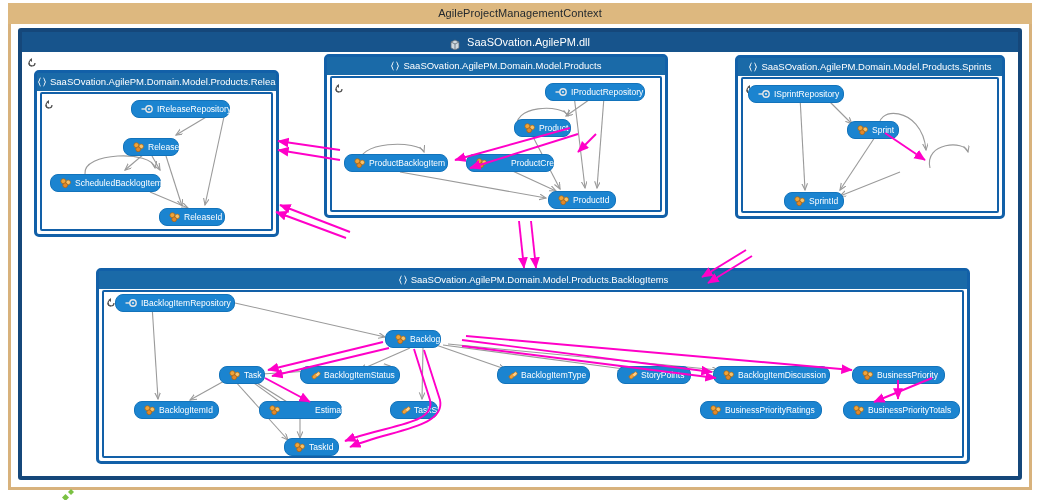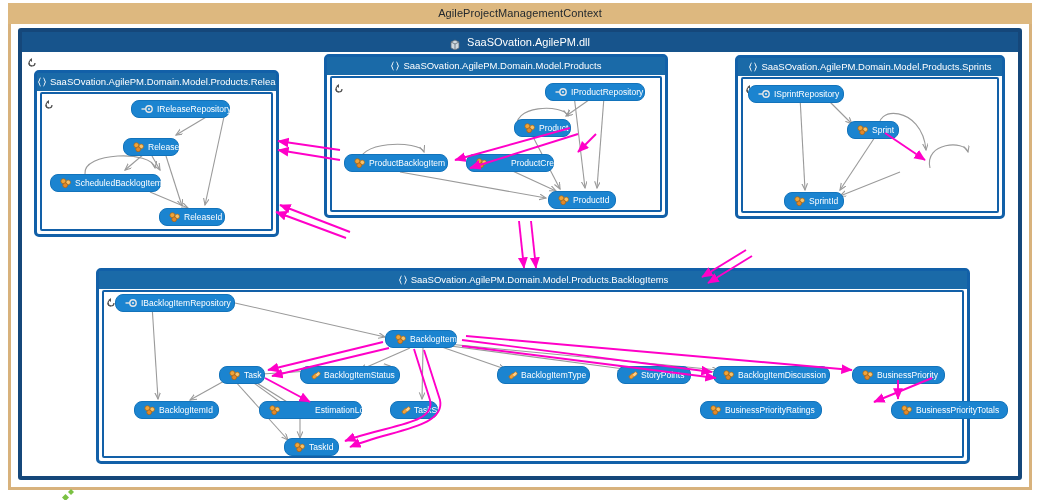--- a/index.html
+++ b/index.html
@@ -391,21 +391,21 @@
       <span class="nlabel">SprintId</span>
     </div>
     <div class="node" style="left: 115px; top: 294px; width: 120px;">
       <svg class="nicon" width="13" height="10" viewBox="0 0 13 10">
         <line x1="0.5" y1="5" x2="5" y2="5" stroke="#e6e6e6" stroke-width="1.4"></line>
         <circle cx="8" cy="5" r="3.2" fill="none" stroke="#e6e6e6" stroke-width="1.4"></circle>
         <circle cx="8" cy="5" r="1.1" fill="#e6e6e6"></circle>
       </svg>
       <span class="nlabel">IBacklogItemRepository</span>
     </div>
-    <div class="node" style="left: 385px; top: 330px; width: 72px;">
+    <div class="node" style="left: 385px; top: 330px; width: 56px;">
       <svg class="nicon" width="12" height="10" viewBox="0 0 12 10">
         <circle cx="3.4" cy="3.2" r="2.5" fill="#f0a43a" stroke="#a96410" stroke-width="0.7"></circle>
         <circle cx="8.2" cy="4.4" r="2.3" fill="#f7c26a" stroke="#a96410" stroke-width="0.7"></circle>
         <circle cx="5.2" cy="7.3" r="2.4" fill="#e3882a" stroke="#a96410" stroke-width="0.7"></circle>
       </svg>
       <span class="nlabel">BacklogItem</span>
     </div>
     <div class="node" style="left: 219px; top: 366px; width: 46px;">
       <svg class="nicon" width="12" height="10" viewBox="0 0 12 10">
         <circle cx="3.4" cy="3.2" r="2.5" fill="#f0a43a" stroke="#a96410" stroke-width="0.7"></circle>
@@ -452,21 +452,21 @@
       <span class="nlabel">BusinessPriority</span>
     </div>
     <div class="node" style="left: 134px; top: 401px; width: 85px;">
       <svg class="nicon" width="12" height="10" viewBox="0 0 12 10">
         <circle cx="3.4" cy="3.2" r="2.5" fill="#f0a43a" stroke="#a96410" stroke-width="0.7"></circle>
         <circle cx="8.2" cy="4.4" r="2.3" fill="#f7c26a" stroke="#a96410" stroke-width="0.7"></circle>
         <circle cx="5.2" cy="7.3" r="2.4" fill="#e3882a" stroke="#a96410" stroke-width="0.7"></circle>
       </svg>
       <span class="nlabel">BacklogItemId</span>
     </div>
-    <div class="node" style="left: 259px; top: 401px; width: 103px; gap: 34px;">
+    <div class="node" style="left: 259px; top: 401px; width: 83px; gap: 34px;">
       <svg class="nicon" width="12" height="10" viewBox="0 0 12 10">
         <circle cx="3.4" cy="3.2" r="2.5" fill="#f0a43a" stroke="#a96410" stroke-width="0.7"></circle>
         <circle cx="8.2" cy="4.4" r="2.3" fill="#f7c26a" stroke="#a96410" stroke-width="0.7"></circle>
         <circle cx="5.2" cy="7.3" r="2.4" fill="#e3882a" stroke="#a96410" stroke-width="0.7"></circle>
       </svg>
       <span class="nlabel">EstimationLogEntry</span>
     </div>
     <div class="node" style="left: 390px; top: 401px; width: 48px;">
       <svg class="nicon" width="11" height="10" viewBox="0 0 11 10">
         <path d="M2,6.5 L4.6,3.9 a1.8,1.8 0 0 1 2.6,2.6 L5.4,8.3 a1.8,1.8 0 0 1 -2.6,-2.6 z" fill="#f2a33c" stroke="#b96f12" stroke-width="0.7"></path>
@@ -475,21 +475,21 @@
       <span class="nlabel">TaskStatus</span>
     </div>
     <div class="node" style="left: 700px; top: 401px; width: 122px;">
       <svg class="nicon" width="12" height="10" viewBox="0 0 12 10">
         <circle cx="3.4" cy="3.2" r="2.5" fill="#f0a43a" stroke="#a96410" stroke-width="0.7"></circle>
         <circle cx="8.2" cy="4.4" r="2.3" fill="#f7c26a" stroke="#a96410" stroke-width="0.7"></circle>
         <circle cx="5.2" cy="7.3" r="2.4" fill="#e3882a" stroke="#a96410" stroke-width="0.7"></circle>
       </svg>
       <span class="nlabel">BusinessPriorityRatings</span>
     </div>
-    <div class="node" style="left: 843px; top: 401px; width: 117px; margin-left: 48px;">
+    <div class="node" style="left: 843px; top: 401px; width: 117px;">
       <svg class="nicon" width="12" height="10" viewBox="0 0 12 10">
         <circle cx="3.4" cy="3.2" r="2.5" fill="#f0a43a" stroke="#a96410" stroke-width="0.7"></circle>
         <circle cx="8.2" cy="4.4" r="2.3" fill="#f7c26a" stroke="#a96410" stroke-width="0.7"></circle>
         <circle cx="5.2" cy="7.3" r="2.4" fill="#e3882a" stroke="#a96410" stroke-width="0.7"></circle>
       </svg>
       <span class="nlabel">BusinessPriorityTotals</span>
     </div>
     <div class="node" style="left: 284px; top: 438px; width: 55px;">
       <svg class="nicon" width="12" height="10" viewBox="0 0 12 10">
         <circle cx="3.4" cy="3.2" r="2.5" fill="#f0a43a" stroke="#a96410" stroke-width="0.7"></circle>

